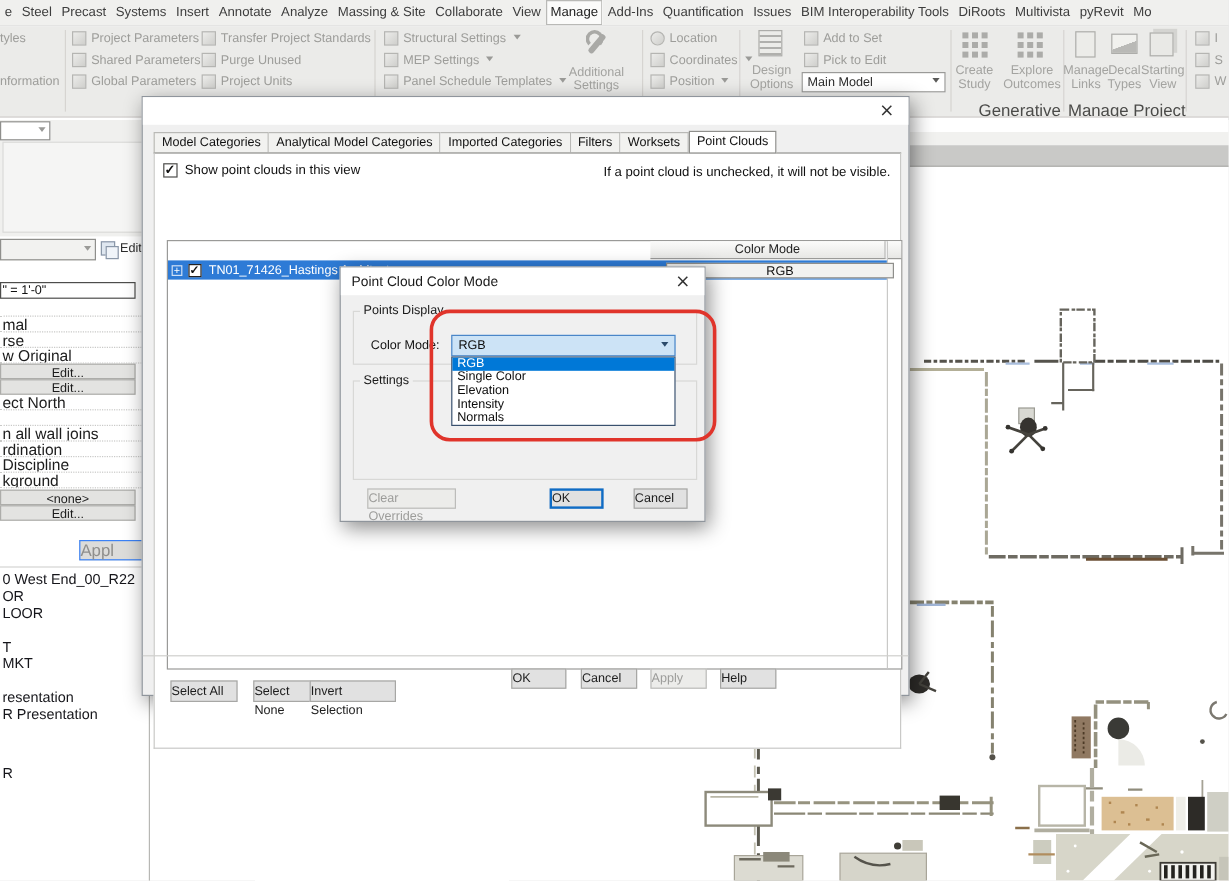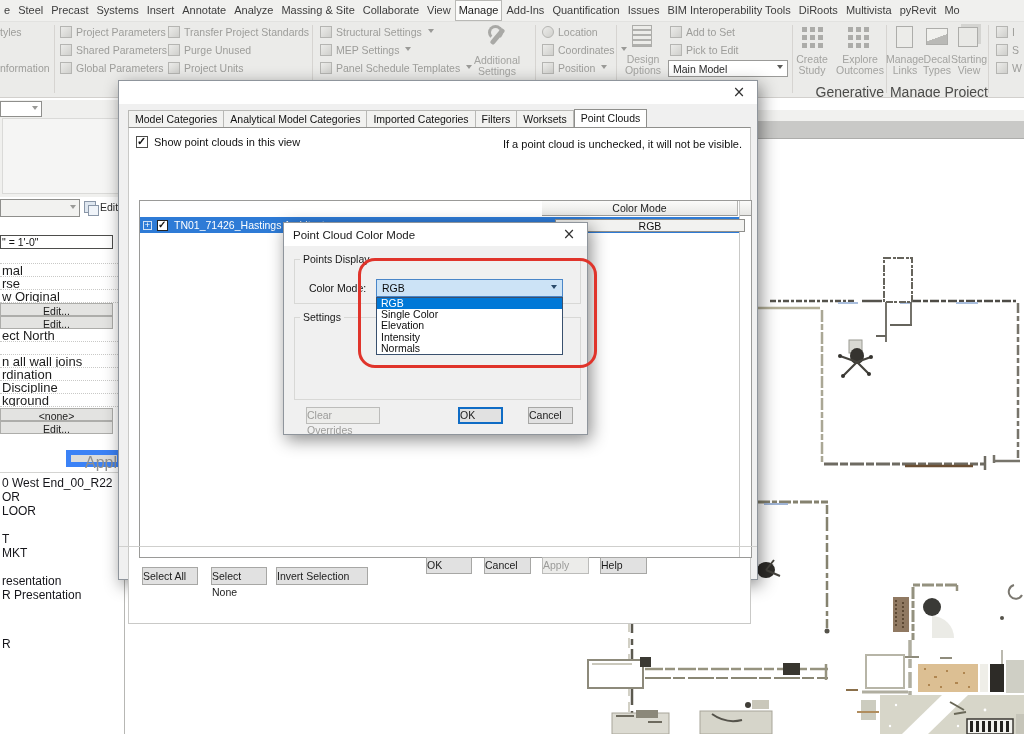--- a/index.html
+++ b/index.html
@@ -42,21 +42,21 @@
 .sb-innerbox{position:absolute;left:2px;top:18px;width:120px;height:76px;background:#f5f5f4;border:1px solid #dadad8}
 .sb-combo{position:absolute;background:#fff;border:1px solid #8f8f8c;display:flex;align-items:center;padding:0 3px}
 .sb-combo .tri{margin-left:auto}
 .sq2{width:12px;height:12px;border:1px solid #8a97a8;background:#dfe7f0;position:relative;display:inline-block;flex:none}
 .sq2:after{content:"";position:absolute;left:3px;top:3px;width:9px;height:9px;border:1px solid #8a97a8;background:#f0f4f9}
 .prow{position:absolute;left:0;width:122px;height:13px;line-height:13px;border-bottom:1px dotted #c9c9c7;
   font-size:13px;color:#1c1c1c;overflow:hidden;padding-left:2px}
 .prow.btn{width:113px;background:#e3e3e1;border:1px solid #adadaa;text-align:center;padding-left:0}
 .pinput{position:absolute;left:0;width:113px;height:14px;line-height:13px;background:#fff;border:1px solid #4d4d4b;
   font-size:10.5px;color:#111;padding-left:1px;overflow:hidden}
-.applybtn{position:absolute;background:#dcdcda;border:5px solid #3b82f6;color:#8f8f8d;text-align:right;line-height:15px;font-size:16px}
+.applybtn{position:absolute;background:#dcdcda;border:1px solid #3b82f6;color:#8f8f8d;text-align:left;line-height:15px;font-size:14px}
 .titem{position:absolute;left:2px;height:13px;line-height:13px;font-size:12px;color:#15151a;white-space:nowrap;overflow:hidden;width:120px}
 
 
 #canvas{position:absolute;left:125px;top:100px;width:899px;height:634px;background:#fff;overflow:hidden}
 .band1{position:absolute;left:633px;top:10px;width:266px;height:11px;background:#f1f1ef}
 .band2{position:absolute;left:633px;top:21px;width:266px;height:18px;background:#c9c9c7;border-bottom:1px solid #adadab}
 
 
 .dialog{position:absolute;background:#f0f0f0;border:1px solid #8f959c;box-shadow:3px 5px 16px rgba(0,0,0,.45)}
 .dlg-titlebar{position:absolute;left:0;top:0;right:0;height:23px;background:#fff;display:flex;align-items:center;padding:0 9px}
@@ -411,21 +411,21 @@
         <div id="vgd-row">
           <span class="expander">+</span>
           <span class="rowcb"></span>
           <span style="margin-left:6px;font-size:10.5px">TN01_71426_Hastings Architecture.rcp</span>
         </div>
         <div id="rgb-btn">RGB</div>
       </div>
 
       <div class="btn" style="left:13px;top:439px;width:56px;height:18px;line-height:16px">Select All</div>
       <div class="btn" style="left:82px;top:439px;width:56px;height:18px;line-height:16px">Select None</div>
-      <div class="btn" style="left:147px;top:439px;width:92px;height:18px;line-height:16px">Invert Selection</div>
+      <div class="btn" style="left:129px;top:439px;width:72px;height:18px;line-height:16px">Invert Selection</div>
     </div>
     <div style="position:absolute;left:0;top:465px;width:100%;height:1px;background:#cfcfcd"></div>
     <div class="btn" style="left:307px;top:476px;width:46px;height:17px">OK</div>
     <div class="btn" style="left:365px;top:476px;width:47px;height:17px">Cancel</div>
     <div class="btn disabled" style="left:423px;top:476px;width:47px;height:17px">Apply</div>
     <div class="btn" style="left:481px;top:476px;width:47px;height:17px">Help</div>
   </div>
 
   <div class="dialog" id="cmd" style="left:283px;top:222px;width:305px;height:213px;z-index:40">
     <div class="dlg-titlebar">

